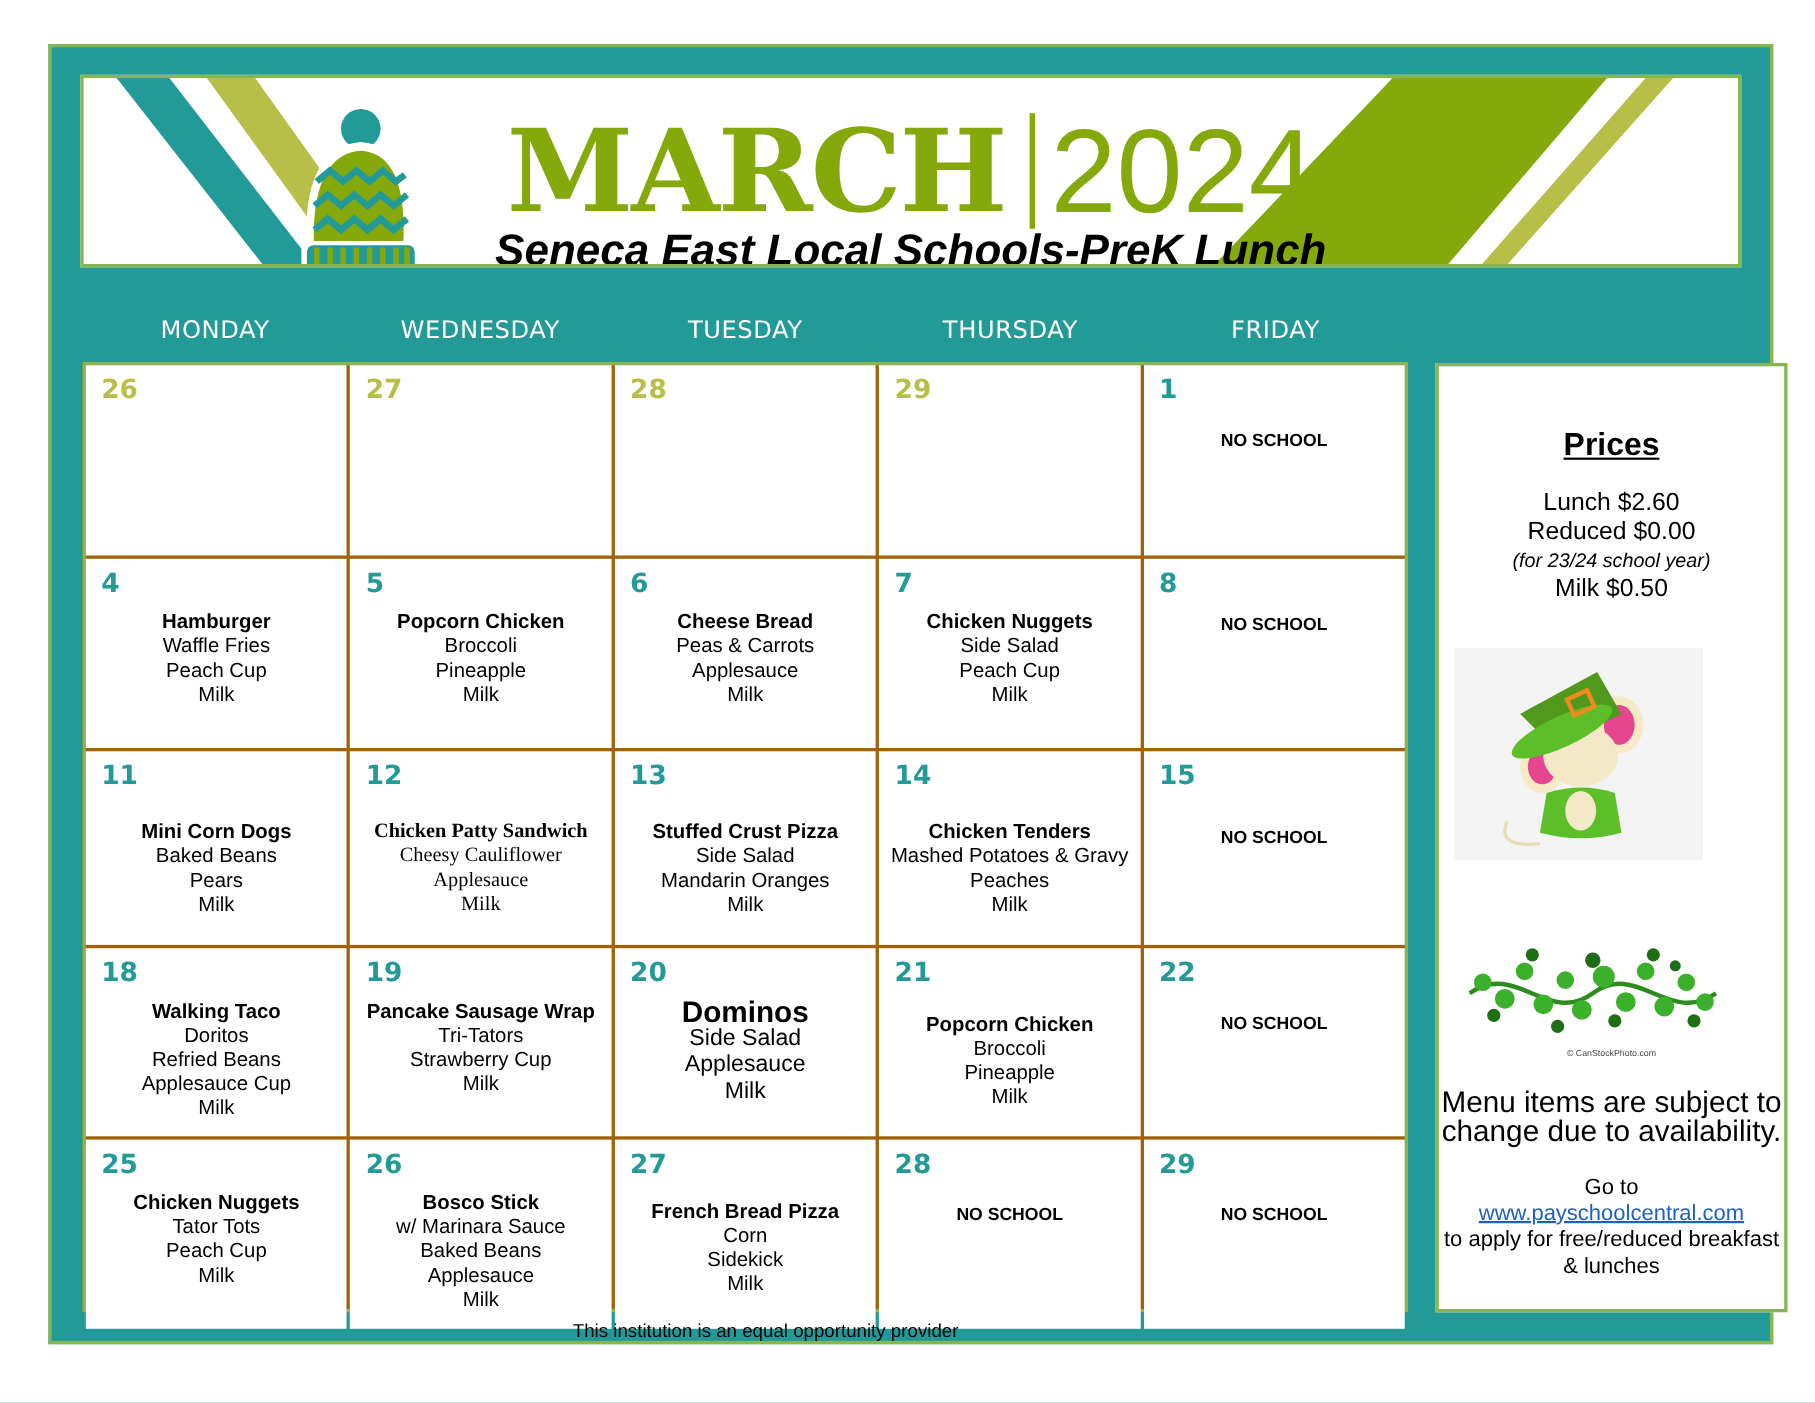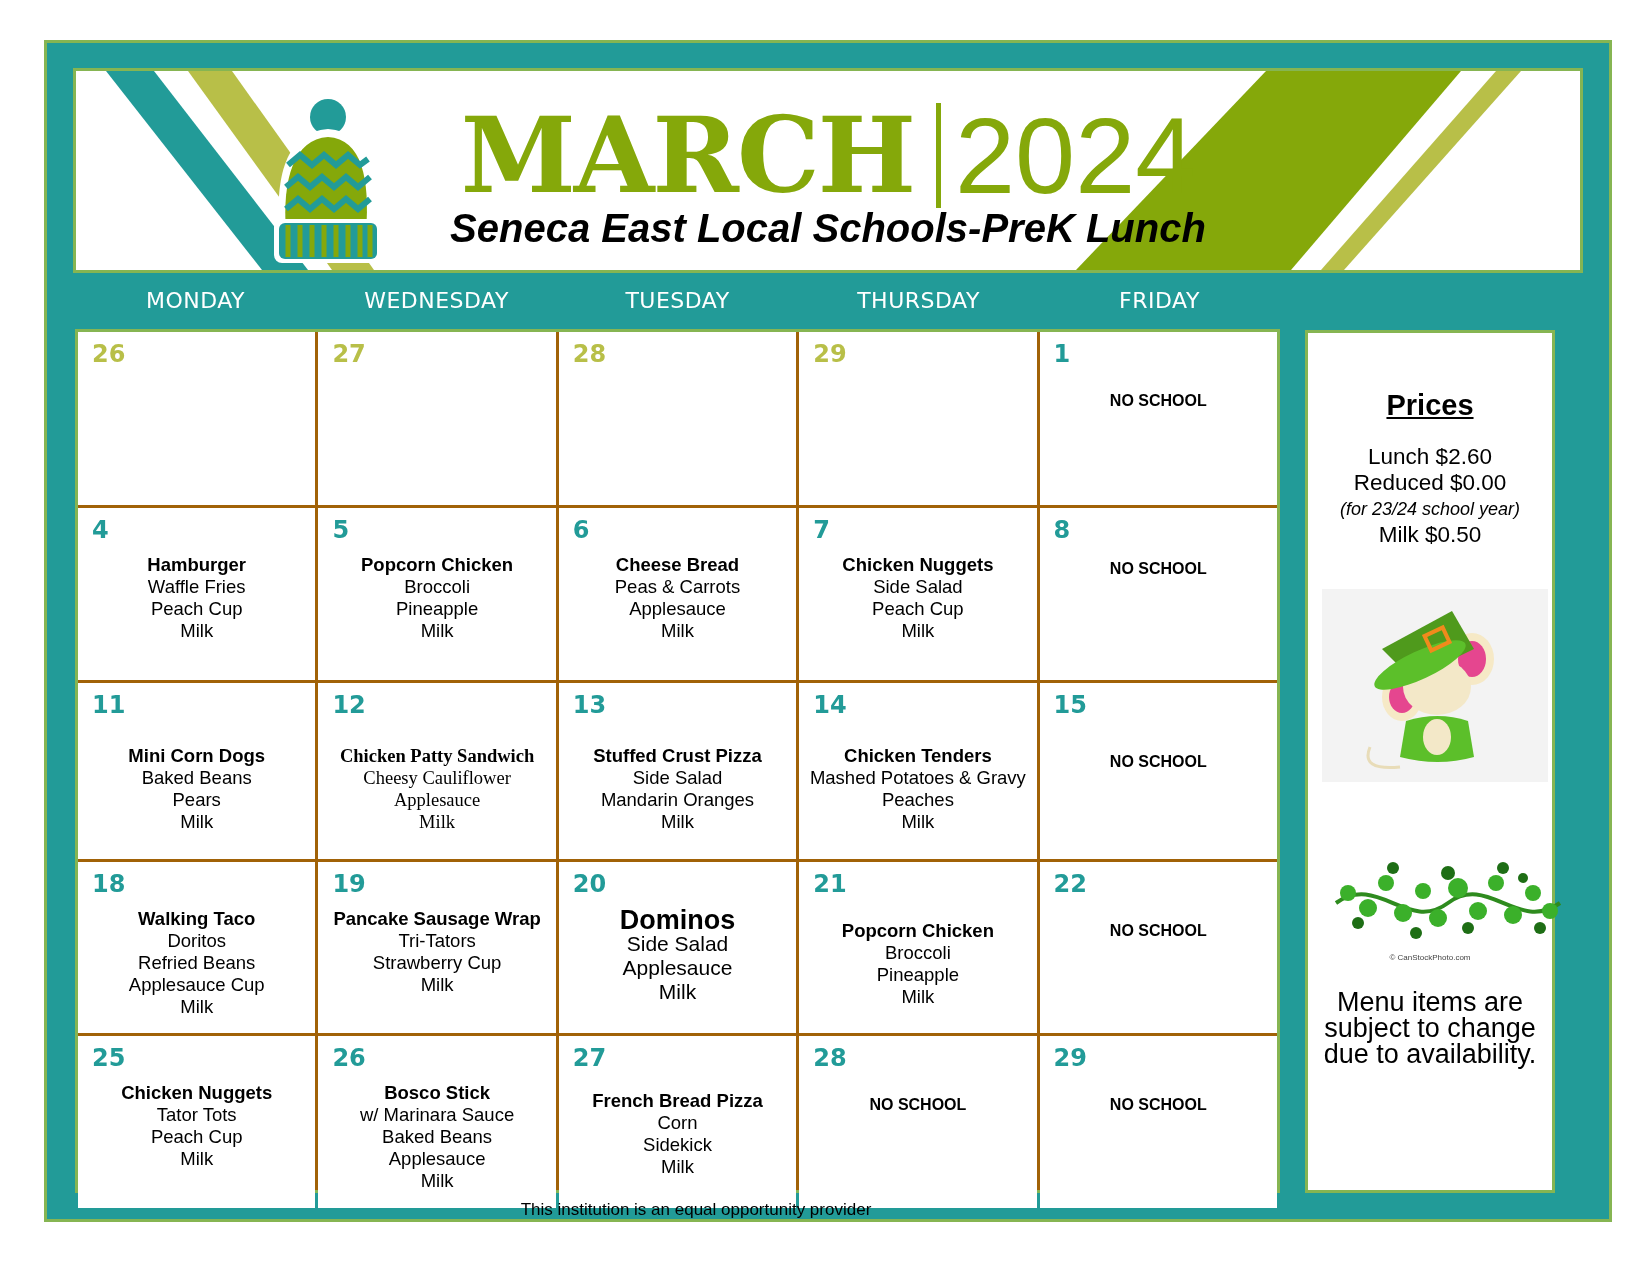--- a/index.html
+++ b/index.html
@@ -1,37 +1,37 @@
 <!DOCTYPE html>
 <html><head>
 <meta charset="utf-8">
 <style>
   html,body{margin:0;padding:0;background:#fff;}
   body{width:1650px;height:1275px;position:relative;overflow:hidden;font-family:"Liberation Sans",sans-serif;}
   .frame{position:absolute;left:44px;top:40px;width:1568px;height:1182px;background:#229b98;border:3px solid #86b552;box-sizing:border-box;}
-  .banner{position:absolute;left:73px;top:68px;width:1510px;height:205px;background:#fff;border:3px solid #86b552;box-sizing:border-box;overflow:hidden;}
+  .banner{position:absolute;left:73px;top:68px;width:1510px;height:175px;background:#fff;border:3px solid #86b552;box-sizing:border-box;overflow:hidden;}
   .banner svg.deco{position:absolute;left:0;top:0;}
   .title-line{position:absolute;left:0;right:0;top:22px;text-align:center;white-space:nowrap;}
   .month{font-family:"DejaVu Serif",serif;font-weight:bold;font-size:104px;color:#85a80a;letter-spacing:-2px;vertical-align:middle;}
   .bar{display:inline-block;width:5px;height:105px;background:#85a80a;vertical-align:middle;margin:0 14px 0 22px;}
   .year{font-family:"Liberation Sans",sans-serif;font-size:108px;color:#85a80a;font-weight:normal;vertical-align:middle;}
   .subtitle{position:absolute;left:0;right:0;top:135px;text-align:center;font-family:"Liberation Sans",sans-serif;font-weight:bold;font-style:italic;font-size:40px;color:#000;}
   .hat{position:absolute;left:190px;top:16px;}
   .days{position:absolute;left:75px;top:273px;width:1205px;height:56px;display:flex;}
   .days div{flex:1;text-align:center;color:#fff;font-family:"DejaVu Sans",sans-serif;font-size:22px;line-height:56px;letter-spacing:0.5px;}
   .grid{position:absolute;left:75px;top:329px;width:1205px;height:864px;display:grid;grid-template-columns:repeat(5,1fr);grid-template-rows:173px 172px 176px 171px 172px;background:#a16207;gap:3px;border:3px solid #86b552;box-sizing:border-box;}
   .cell{background:#fff;position:relative;}
   .dnum{position:absolute;left:14px;top:8px;font-family:"DejaVu Sans",sans-serif;font-weight:bold;font-size:24px;color:#229b98;}
   .dnum.prev{color:#b8bf48;}
   .menu{position:absolute;left:0;right:0;top:46px;text-align:center;font-size:18.5px;line-height:22px;color:#000;}
   .menu .main{font-weight:bold;}
   .menu.big{font-size:21px;line-height:24px;}
   .menu.big .main{font-size:27px;}
   .noschool{position:absolute;left:0;right:0;text-align:center;font-weight:bold;font-size:16px;color:#000;}
-  .side{position:absolute;left:1305px;top:330px;width:250px;height:863px;background:#fff;border:3px solid #86b552;box-sizing:border-box;text-align:center;color:#000;}
+  .side{position:absolute;left:1305px;top:330px;width:320px;height:863px;background:#fff;border:3px solid #86b552;box-sizing:border-box;text-align:center;color:#000;}
   .prices-title{margin-top:56px;font-weight:bold;font-size:29px;text-decoration:underline;}
   .prices{margin-top:22px;font-size:22.5px;line-height:26px;}
   .prices .note{font-style:italic;font-size:18px;}
   .mouse{position:absolute;left:14px;top:256px;width:226px;height:193px;background:#f3f3f3;}
   .clover{position:absolute;left:20px;top:500px;width:240px;height:125px;}
   .credit{position:absolute;left:0;right:0;top:620px;font-size:8px;color:#444;}
   .note2{position:absolute;left:0;right:0;top:656px;font-size:27px;line-height:26px;}
   .goto{position:absolute;left:0;right:0;top:734px;font-size:20px;line-height:24px;}
   .goto a{color:#1f5fbf;text-decoration:underline;}
   .footer{position:absolute;left:44px;width:1304px;top:1200px;text-align:center;font-size:17px;color:#000;}
@@ -304,15 +304,20 @@
         <circle cx="120" cy="40" r="7"></circle>
       <circle cx="140" cy="95" r="6"></circle>
         <circle cx="175" cy="35" r="6"></circle>
         <circle cx="212" cy="95" r="6"></circle>
       <circle cx="88" cy="100" r="6"></circle>
         <circle cx="195" cy="45" r="5"></circle>
     </g>
   </svg>
   <div class="credit">© CanStockPhoto.com</div>
   <div class="note2">Menu items are subject to change due to availability.</div>
+  <div class="goto">
+    <div>Go to</div>
+    <div><a href="www.payschoolcentral.com">www.payschoolcentral.com</a></div>
+    <div>to apply for free/reduced breakfast &amp; lunches</div>
+  </div>
 </div>
 
 <div class="footer">This institution is an equal opportunity provider</div>
 
 </body></html>

